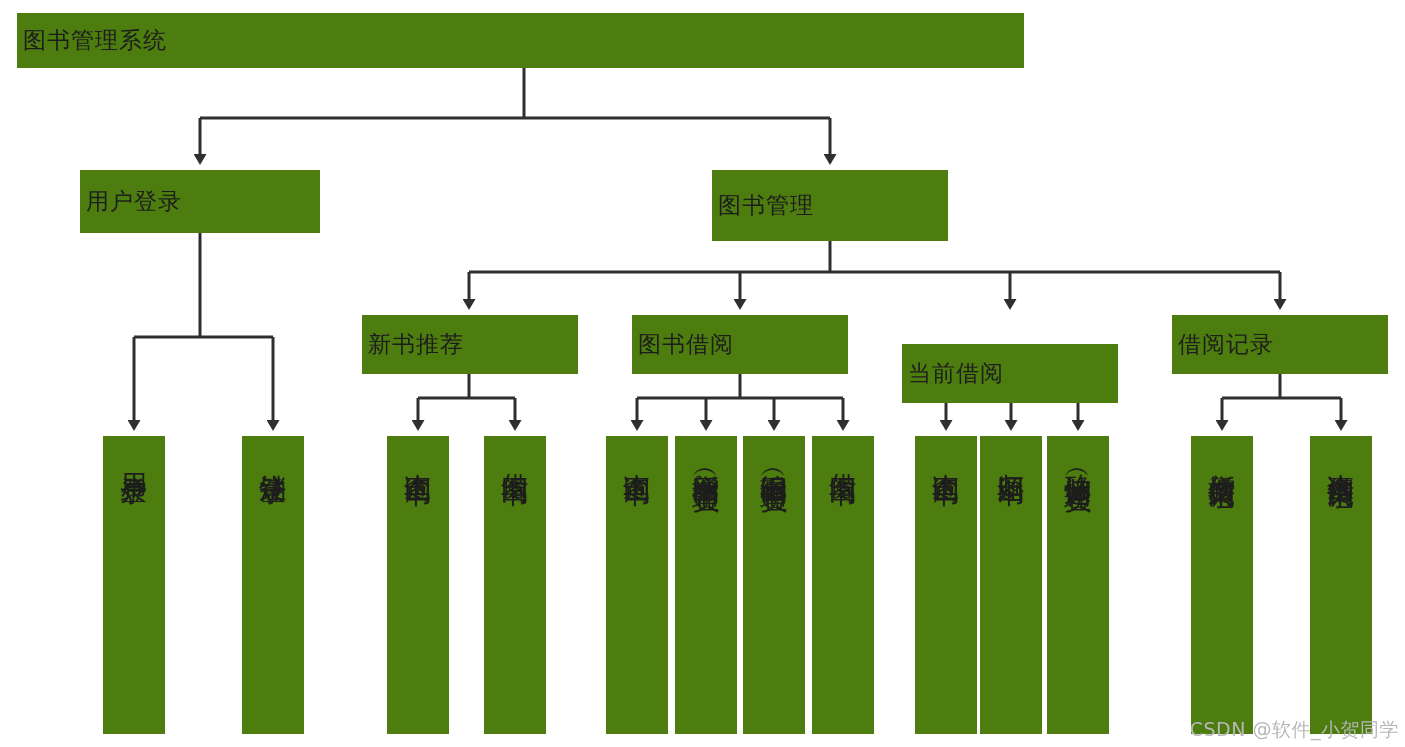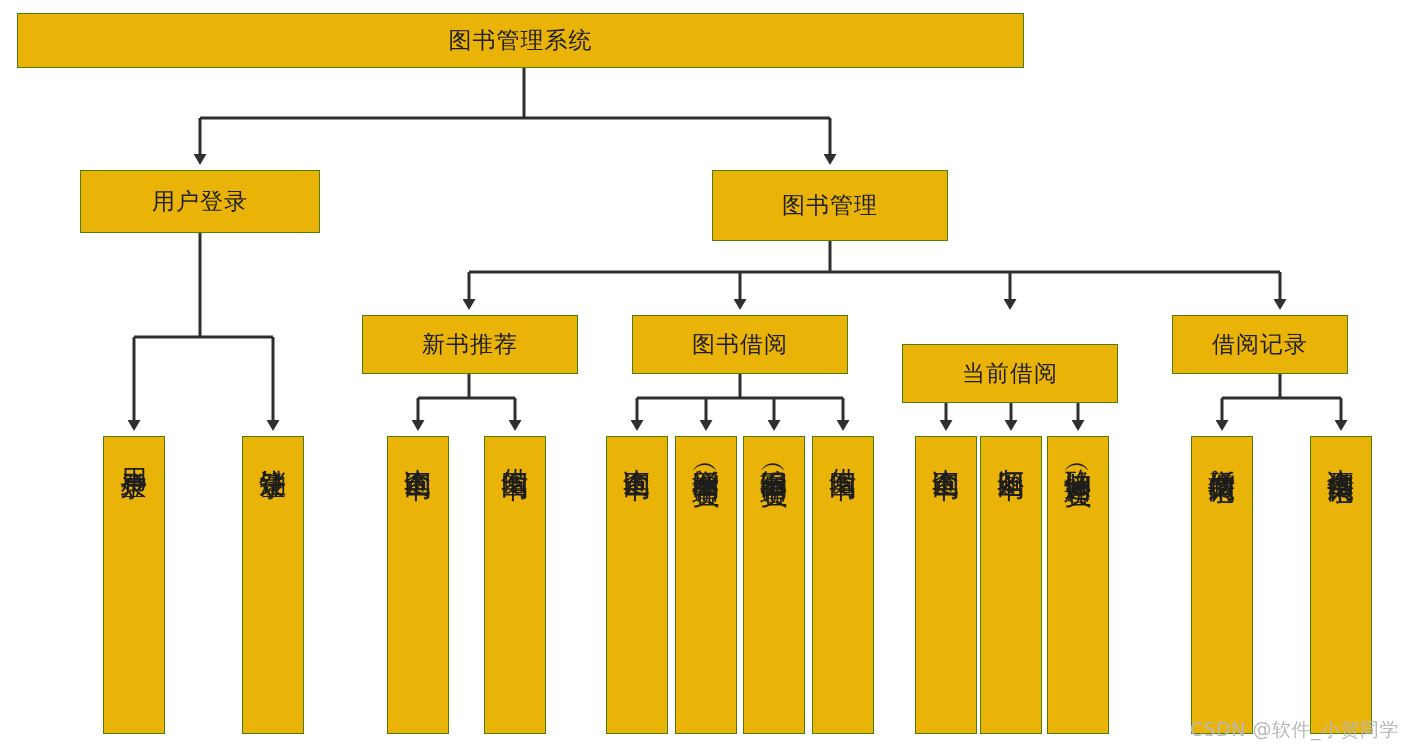--- a/index.html
+++ b/index.html
@@ -3,25 +3,24 @@
 <meta charset="utf-8">
 <style>
   html,body{margin:0;padding:0;background:#ffffff;}
   body{font-family:"DejaVu Sans","Liberation Sans",sans-serif;}
   #canvas{position:relative;width:1405px;height:747px;background:#ffffff;overflow:hidden;}
   svg#wires{position:absolute;left:0;top:0;width:1405px;height:747px;pointer-events:none;}
 
   .node{
     position:absolute;
     box-sizing:border-box;
-    background:#eab308;
-    border:1px solid #4d7c0f;
+    background:#4d7c0f;
+    border:6px solid #4d7c0f;
     display:flex;
     align-items:center;
-    justify-content:center;
     color:#1d1d1d;
   }
   .node .lbl{
     display:block;
     text-align:center;
     line-height:1.15;
     white-space:nowrap;
   }
   .node.h .lbl{font-size:23px;letter-spacing:1px;}
   .node.root .lbl{font-size:23px;letter-spacing:1px;}
@@ -117,21 +116,21 @@
 
   <div class="node h" style="left:632px;top:315px;width:216px;height:59px;">
     <span class="lbl">图书借阅</span>
   </div>
   <div class="node h" style="left:362px;top:315px;width:216px;height:59px;">
     <span class="lbl">新书推荐</span>
   </div>
   <div class="node h" style="left:902px;top:315px;width:216px;height:59px;margin-top:29px;">
     <span class="lbl">当前借阅</span>
   </div>
-  <div class="node h" style="left:1172px;top:315px;width:176px;height:59px;">
+  <div class="node h" style="left:1172px;top:315px;width:216px;height:59px;">
     <span class="lbl">借阅记录</span>
   </div>
 
   <div class="node v" style="left:103px;top:436px;width:62px;height:298px;">
     <span class="lbl">用户登录</span>
   </div>
   <div class="node v" style="left:242px;top:436px;width:62px;height:298px;">
     <span class="lbl">注销登录</span>
   </div>
 

